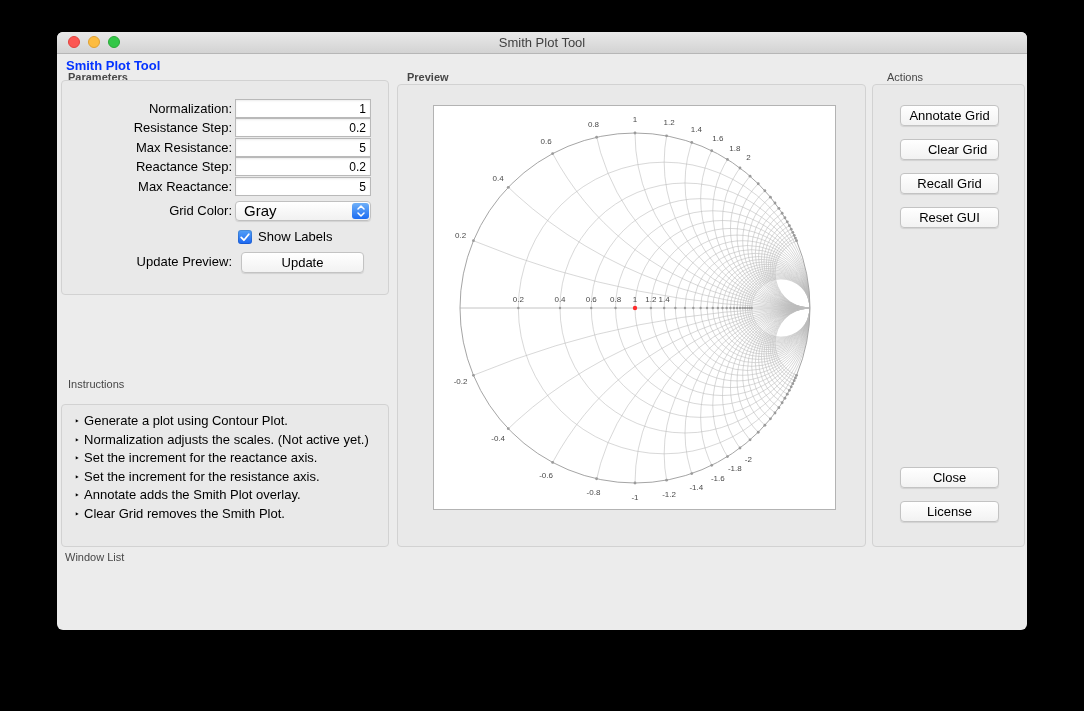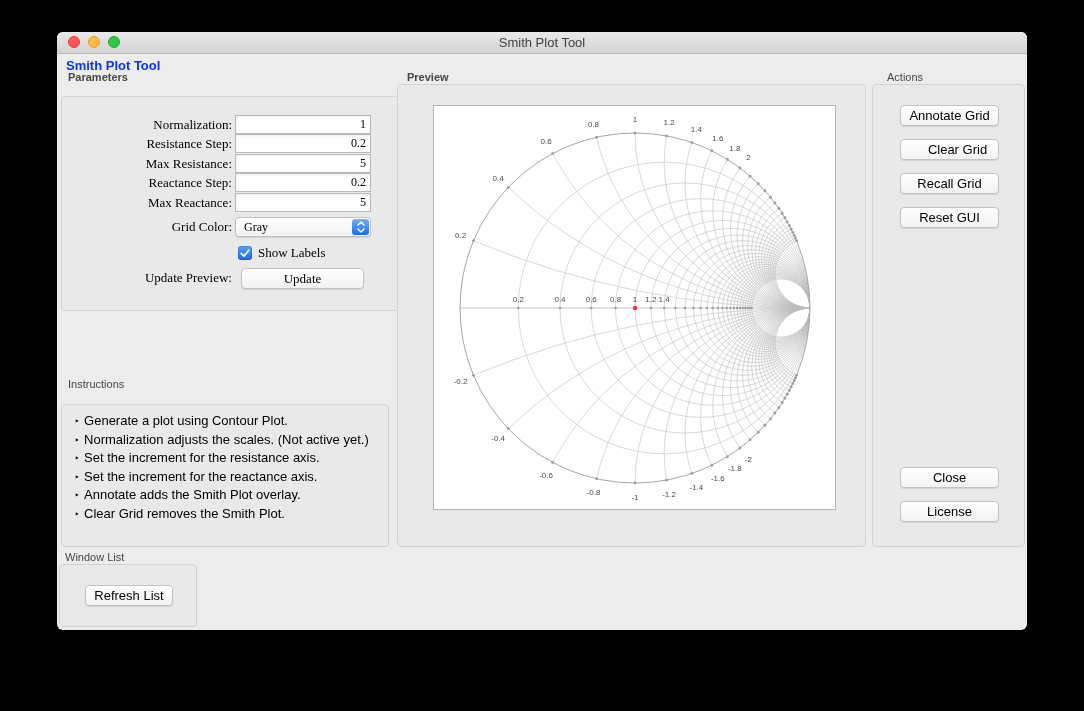--- a/index.html
+++ b/index.html
@@ -28,21 +28,21 @@
   
   .form-row { position:absolute; left:0; width:100%; height:20px; }
   .frm-label { position:absolute; left:0; top:0; width:170px; text-align:right;
                font-size:13px; color:#000; line-height:19px; }
   .frm-input { position:absolute; left:173px; top:0; width:136px; height:19px;
                border:1px solid #b9b9b9; background:#fff; font-size:12px; text-align:right;
                padding:0 4px; font-family:inherit; box-shadow:inset 0 1px 2px rgba(0,0,0,.08); }
   .popup { position:absolute; left:173px; top:0; width:136px; height:20px; cursor:default;
            background:linear-gradient(180deg,#ffffff,#f1f1f1); border:1px solid #c0c0c0;
            border-radius:4px; box-shadow:0 1px 1px rgba(0,0,0,.1); }
-  .popup-text { position:absolute; left:8px; top:0; line-height:18px; font-size:12px; color:#000; }
+  .popup-text { position:absolute; left:8px; top:0; line-height:18px; font-size:15px; color:#000; }
   .popup-arrows { position:absolute; right:1px; top:1px; width:17px; height:16px; border-radius:3px;
                   background:linear-gradient(180deg,#6fb0f8,#1b6cf2);
                   display:flex; align-items:center; justify-content:center; }
   .checkbox { position:absolute; left:176px; top:1px; width:14px; height:14px; border-radius:3px;
               background:linear-gradient(180deg,#54a1f7,#1a66f2);
               box-shadow:inset 0 0 0 1px rgba(0,0,0,.12); }
   .check-label { position:absolute; left:196px; top:0; font-size:13px; line-height:16px; color:#000;text-align:right; }
 
   .btn { position:absolute; height:21px; font-size:13px; color:#000; font-family:inherit;
          background:linear-gradient(180deg,#ffffff,#f2f2f2); border:1px solid #c3c3c3;
@@ -69,21 +69,21 @@
         <span class="light red"></span>
         <span class="light yellow"></span>
         <span class="light green"></span>
       </div>
       <div class="win-title">Smith Plot Tool</div>
     </div>
 
     <div class="app-header">Smith Plot Tool</div>
 
     <div class="group-label" style="left:11px; top:39px;font-weight:bold;">Parameters</div>
-    <div class="group" style="left:4px; top:64px; width:372px; height:215px;font-family:Liberation Serif, serif;">
+    <div class="group" style="left:4px; top:48px; width:328px; height:215px;">
 
       <div class="form-row" style="top:18px;">
         <label class="frm-label">Normalization:</label>
         <input class="frm-input" value="1" style="">
       </div>
       <div class="form-row" style="top:37px;">
         <label class="frm-label">Resistance Step:</label>
         <input class="frm-input" value="0.2" style="">
       </div>
       <div class="form-row" style="top:57px;">
@@ -125,31 +125,28 @@
         <label class="frm-label">Update Preview:</label>
         <button class="btn" style="left:179px; top:0; width:123px;">Update</button>
       </div>
     </div>
 
     <div class="group-label" style="left:11px; top:346px;">Instructions</div>
     <div class="group" style="left:4px; top:372px; width:328px; height:143px;">
       <div class="instr">
         <div class="instr-item"><span class="bullet">‣</span><span>Generate a plot using Contour Plot.</span></div>
         <div class="instr-item"><span class="bullet">‣</span><span>Normalization adjusts the scales. (Not active yet.)</span></div>
+        <div class="instr-item"><span class="bullet">‣</span><span>Set the increment for the reactance axis.</span></div>
         <div class="instr-item"><span class="bullet">‣</span><span>Set the increment for the resistance axis.</span></div>
-        <div class="instr-item"><span class="bullet">‣</span><span>Set the increment for the reactance axis.</span></div>
         <div class="instr-item"><span class="bullet">‣</span><span>Annotate adds the Smith Plot overlay.</span></div>
         <div class="instr-item"><span class="bullet">‣</span><span>Clear Grid removes the Smith Plot.</span></div>
       </div>
     </div>
 
     <div class="group-label" style="left:8px; top:519px;">Window List</div>
-    <div class="group" style="left:2px; top:532px; width:138px; height:63px;">
-      <button class="btn" style="left:25px; top:20px; width:88px;">Refresh List</button>
-    </div>
 
     <div class="group-label" style="left:350px; top:39px;font-weight:bold;">Preview</div>
     <div class="group" style="left:340px; top:52px; width:469px; height:463px;">
       <div class="plot">
         <svg id="smith-svg" width="403" height="405" viewBox="0 0 403 405">
             <defs>
               <clipPath id="sclip">
                 <circle cx="201" cy="202" r="175"></circle>
               </clipPath>
             </defs>

